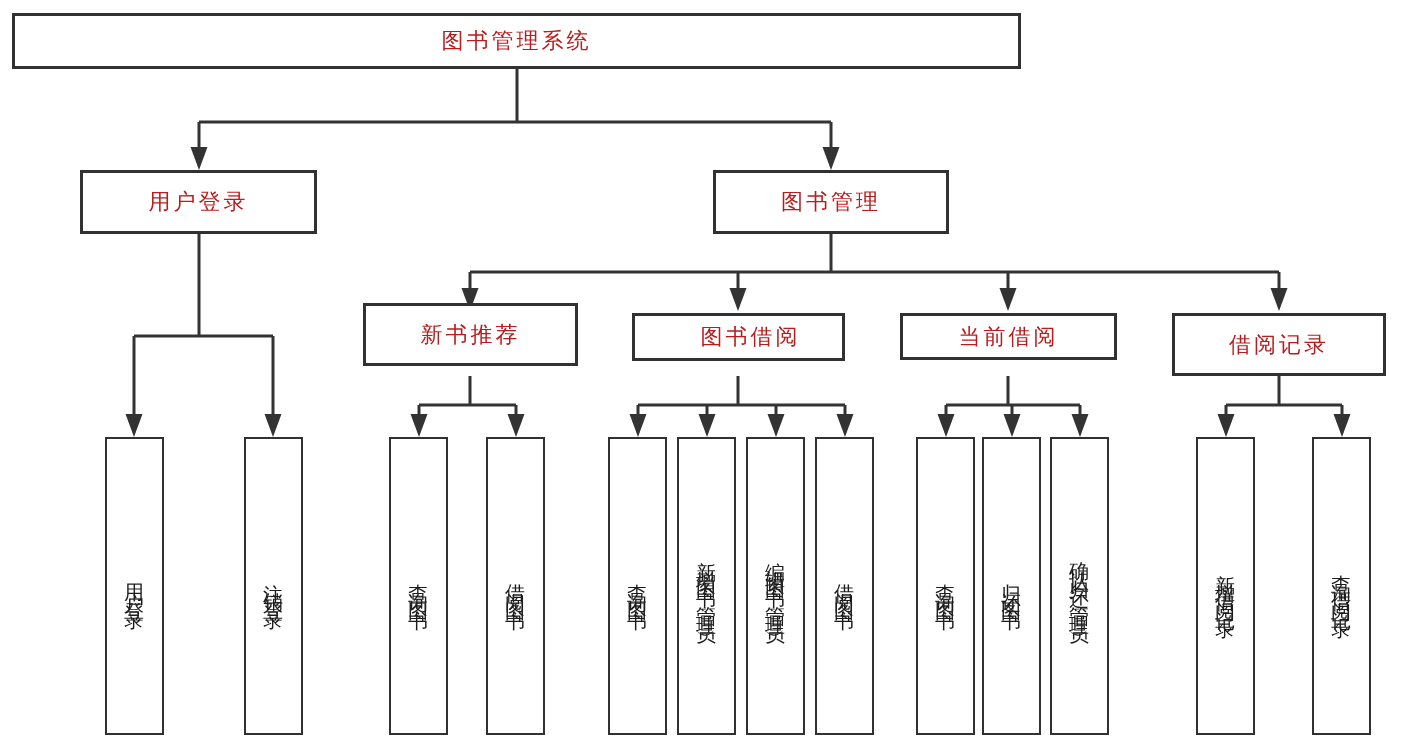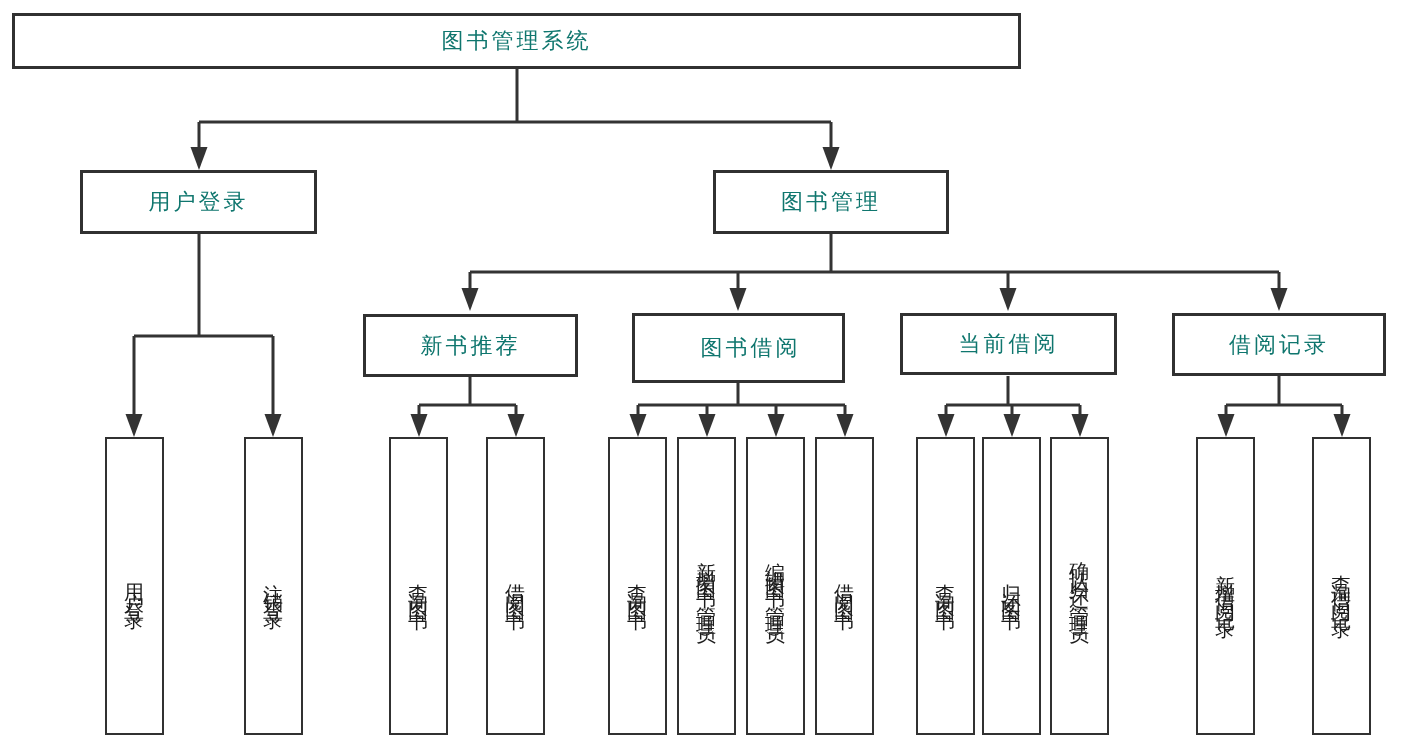--- a/index.html
+++ b/index.html
@@ -4,21 +4,21 @@
 <style>
   html,body{margin:0;padding:0;background:#ffffff;}
   .stage{
     position:relative;width:1405px;height:747px;background:#ffffff;
     font-family:"Liberation Sans","DejaVu Sans",sans-serif;overflow:hidden;
   }
   .connector-layer{position:absolute;left:0;top:0;width:1405px;height:747px;pointer-events:none;}
   .hbox{
     position:absolute;box-sizing:border-box;background:#ffffff;
     border:3px solid #313131;display:flex;align-items:center;justify-content:center;
-    font-size:22px;letter-spacing:3px;color:#0f766e;z-index:2;white-space:nowrap;
+    font-size:22px;letter-spacing:3px;color:#b91c1c;z-index:2;white-space:nowrap;
   }
   .vbox{
     position:absolute;box-sizing:border-box;background:#ffffff;
     border:2.5px solid #313131;display:flex;align-items:center;justify-content:center;
     writing-mode:vertical-rl;text-orientation:mixed;
     font-size:20px;letter-spacing:9px;color:#1c1c1c;z-index:2;
     top:437px;height:298px;width:59px;line-height:1;
   }
   .watermark{
     position:absolute;right:7px;bottom:5px;font-size:21px;color:#b5b5b5;
@@ -67,27 +67,27 @@
     <span>图书管理系统</span>
   </div>
 
   <div class="hbox" style="left:80px;top:170px;width:237px;height:64px;">
     <span>用户登录</span>
   </div>
   <div class="hbox" style="left:713px;top:170px;width:236px;height:64px;">
     <span>图书管理</span>
   </div>
 
-  <div class="hbox" style="left:363px;top:314px;width:215px;height:63px;">
+  <div class="hbox" style="left:363px;top:303px;width:215px;height:63px;">
     <span>新书推荐</span>
   </div>
-  <div class="hbox" style="left:632px;top:313px;width:213px;height:70px;padding-left:24px;">
+  <div class="hbox" style="left:632px;top:313px;width:213px;height:48px;padding-left:24px;">
     <span>图书借阅</span>
   </div>
-  <div class="hbox" style="left:900px;top:313px;width:217px;height:62px;text-align:right;">
+  <div class="hbox" style="left:900px;top:313px;width:217px;height:47px;text-align:right;">
     <span>当前借阅</span>
   </div>
   <div class="hbox" style="left:1172px;top:313px;width:214px;height:63px;justify-content:center;">
     <span>借阅记录</span>
   </div>
 
   <div class="vbox" style="left:105px;">
     <span>用户登录</span>
   </div>
   <div class="vbox" style="left:244px;">

